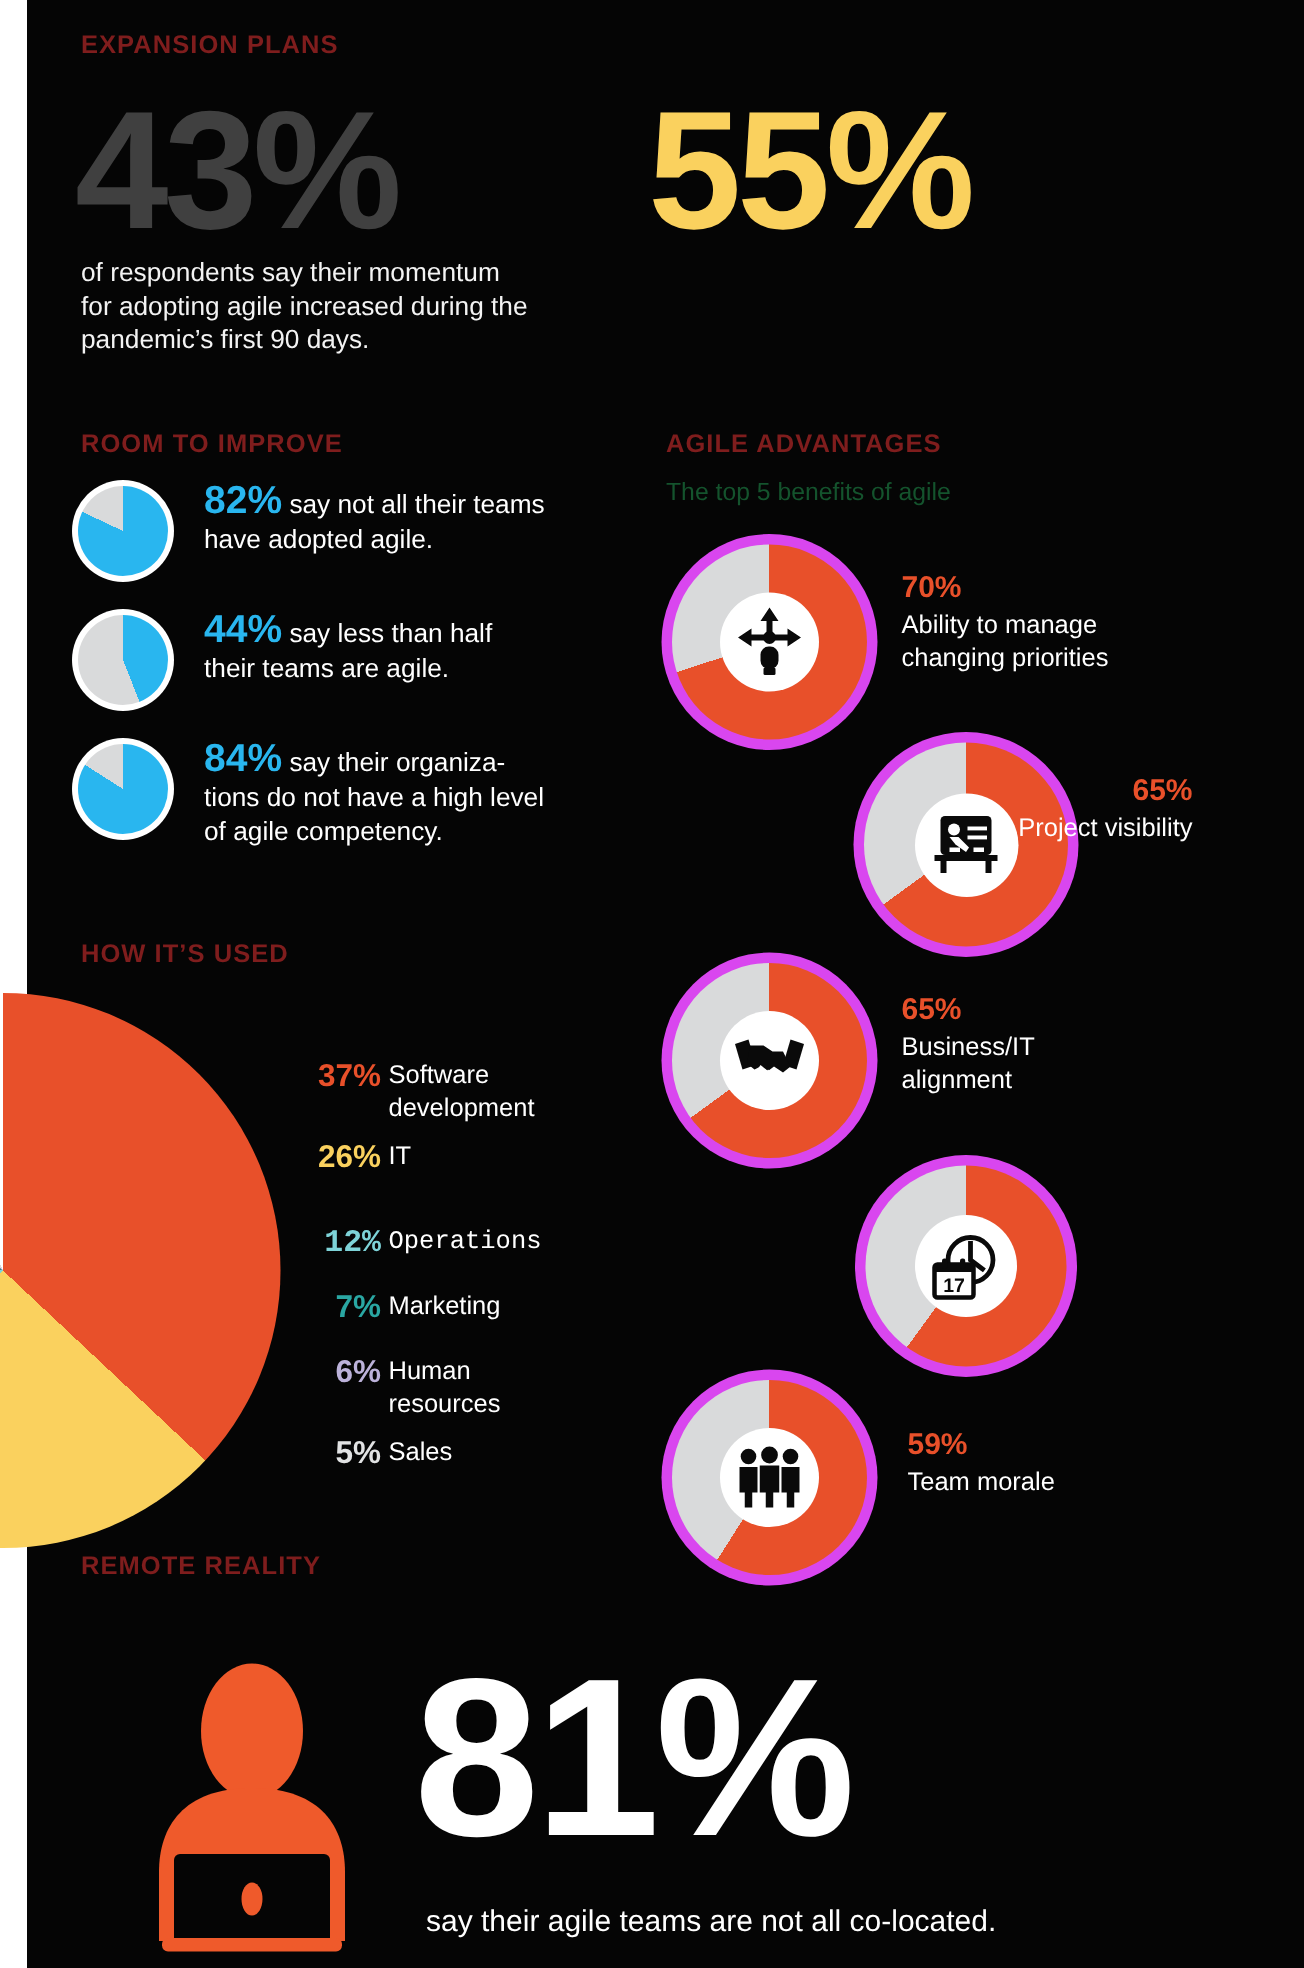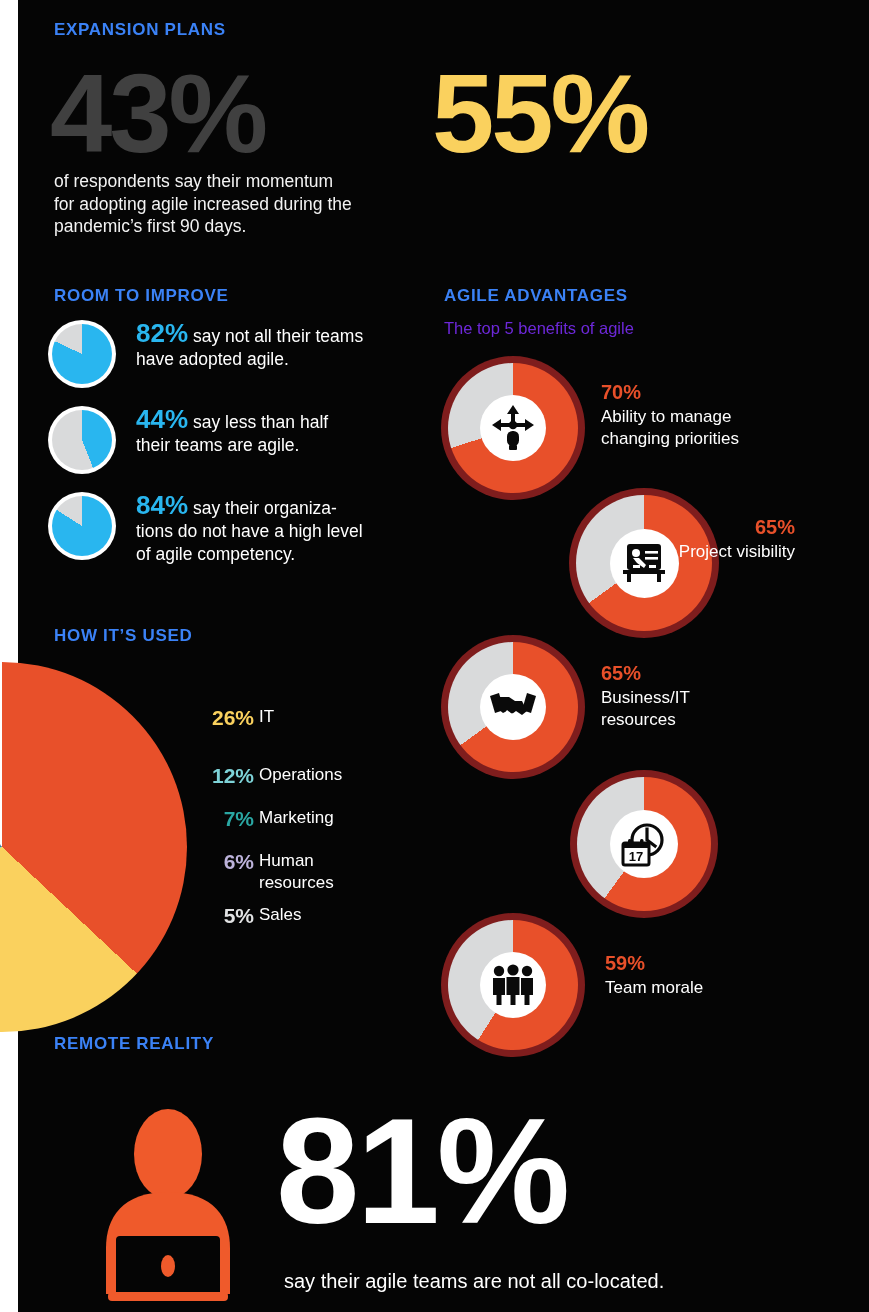--- a/index.html
+++ b/index.html
@@ -12,21 +12,21 @@
   #page{
     position:relative;width:869px;height:1312px;
     background:#ffffff;overflow:hidden;
   }
   .blackcanvas{
     position:absolute;left:18px;top:0;width:851px;height:1312px;
     background:#050505;
   }
   .sect-title{
     position:absolute;
-    color:#3b82f6;
+    color:#7f1d1d;
     font-weight:bold;
     font-size:17px;
     letter-spacing:.7px;
     font-family:"Liberation Sans", sans-serif;
     white-space:nowrap;
   }
   .bignum{
     position:absolute;
     font-weight:bold;
     font-size:112px;
@@ -36,35 +36,35 @@
     font-family:"Liberation Sans", sans-serif;
   }
   .bodycopy{
     position:absolute;
     color:#f3f3f3;
     font-size:17.5px;
     line-height:22.5px;
     font-family:"Liberation Sans", sans-serif;
   }
   .subcopy{
-    position:absolute;color:#6d28d9;font-size:16.5px;
+    position:absolute;color:#14532d;font-size:16.5px;
     font-family:"Liberation Sans", sans-serif;
   }
 
   
   .rti-row{position:absolute;}
   .rti-pie{position:absolute;width:68px;height:68px;border-radius:50%;
            background:#ffffff;box-sizing:border-box;padding:4px;}
   .rti-pie .inner{width:100%;height:100%;border-radius:50%;}
   .rti-text{position:absolute;left:88px;top:2px;width:230px;
             color:#ffffff;font-size:17.5px;line-height:23px;}
   .pct-blue{color:#29b6ef;font-weight:bold;font-size:26px;}
 
   
-  .donut{position:absolute;border-radius:50%;background:#7f1d1d;}
+  .donut{position:absolute;border-radius:50%;background:#d946ef;}
   .donut .ring{position:absolute;left:7px;top:7px;right:7px;bottom:7px;border-radius:50%;}
   .donut .hole{position:absolute;border-radius:50%;background:#ffffff;
     left:27%;top:27%;width:46%;height:46%;display:flex;align-items:center;justify-content:center;}
   .donut-label{position:absolute;color:#ffffff;font-size:17px;line-height:21.5px;}
   .donut-label .pct{color:#e8502a;font-weight:bold;font-size:20px;display:block;line-height:27px;}
 
   
   #usedpie{position:absolute;border-radius:50%;}
   .legend{position:absolute;}
   .legend-row{position:relative;margin-bottom:10px;}
@@ -182,21 +182,21 @@
           <path d="M13 8 h9 l6 4 h7 l5 10 -5 4 -6 -4 -4 3 -5 -3 -4 2 -5 -4 z"></path>
           <path d="M20 21 l5 4 -2 3 -5 -4 z" fill="#ffffff"></path>
           <path d="M25 24 l5 4 -2 3 -5 -4 z" fill="#ffffff"></path>
           <path d="M30 26 l4 3 -2 3 -4 -3 z" fill="#ffffff"></path>
         </g>
       </svg>
     </div>
   </div>
   <div class="donut-label" style="left:601px;top:660px;width:140px;">
     <span class="pct">65%</span>
-    <span>Business/IT resources</span>
+    <span>Business/IT alignment</span>
   </div>
 
   <div class="donut" style="left:570px;top:770px;width:148px;height:148px;">
     <div class="ring" style="background:conic-gradient(#e8502a 0deg 216deg, #d9dadb 216deg 360deg);"></div>
     <div class="hole">
       <svg width="50" height="46" viewBox="0 0 50 46">
         <circle cx="28" cy="19" r="15" fill="none" stroke="#0a0a0a" stroke-width="3.2"></circle>
         <path d="M28 8 V19 L36 25" fill="none" stroke="#0a0a0a" stroke-width="3.2" stroke-linecap="square"></path>
         <rect x="4" y="22" width="26" height="22" rx="2" fill="#ffffff" stroke="#0a0a0a" stroke-width="3"></rect>
         <rect x="4" y="22" width="26" height="5" fill="#0a0a0a"></rect>
@@ -233,24 +233,27 @@
        background:conic-gradient(from 0deg,
          #e8502a 0deg 133.2deg,
          #fad15e 133.2deg 226.8deg,
          #7ed3d8 226.8deg 270deg,
          #19a971 270deg 295.2deg,
          #8a7bc0 295.2deg 316.8deg,
          #d9dadb 316.8deg 334.8deg,
          rgba(0,0,0,0) 334.8deg 360deg);"></div>
 
   <div class="legend" style="left:200px;top:706px;">
+    <div class="legend-row">
+      <span class="legend-pct" style="color:#e8502a;">37%</span><span class="legend-lbl">Software development</span>
+    </div>
     <div class="legend-row" style="margin-bottom:34px;">
       <span class="legend-pct" style="color:#fad15e;">26%</span><span class="legend-lbl">IT</span>
     </div>
-    <div class="legend-row" style="margin-bottom:19px;">
+    <div class="legend-row" style="margin-bottom:19px;font-family:Liberation Mono, monospace;">
       <span class="legend-pct" style="color:#7ed3d8;">12%</span><span class="legend-lbl">Operations</span>
     </div>
     <div class="legend-row" style="margin-bottom:19px;">
       <span class="legend-pct" style="color:#2aa7a3;">7%</span><span class="legend-lbl">Marketing</span>
     </div>
     <div class="legend-row">
       <span class="legend-pct" style="color:#bcb2da;">6%</span><span class="legend-lbl">Human resources</span>
     </div>
     <div class="legend-row">
       <span class="legend-pct" style="color:#e2e3e4;">5%</span><span class="legend-lbl">Sales</span>

